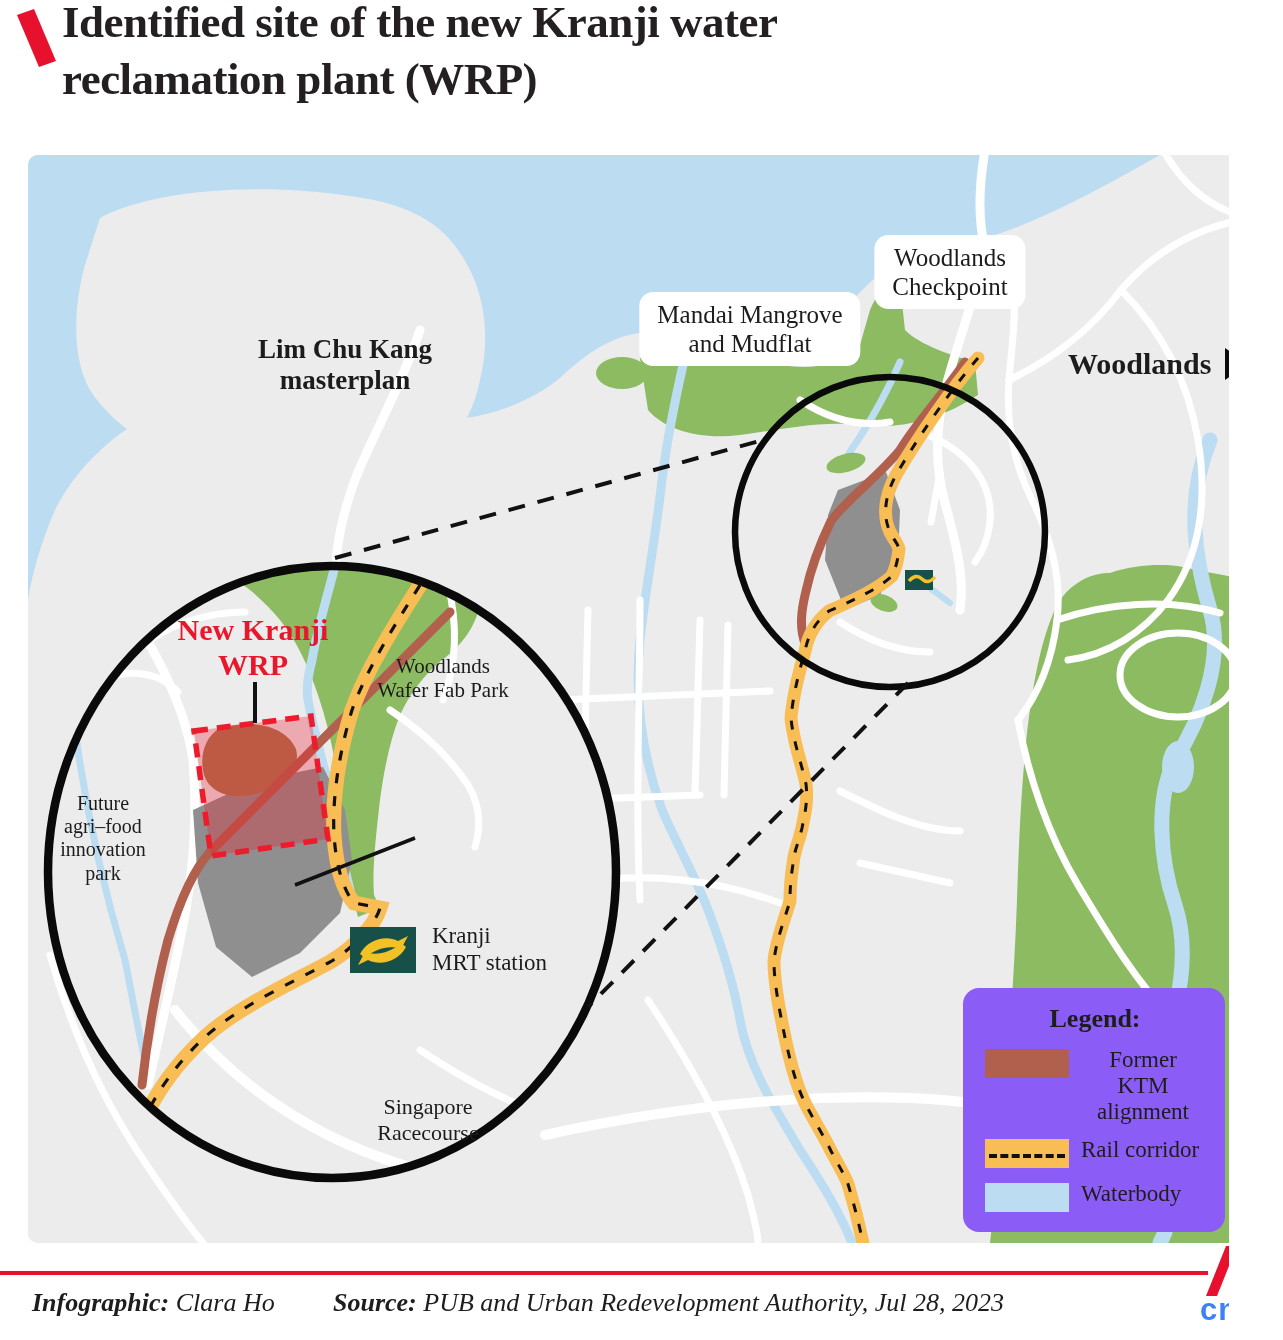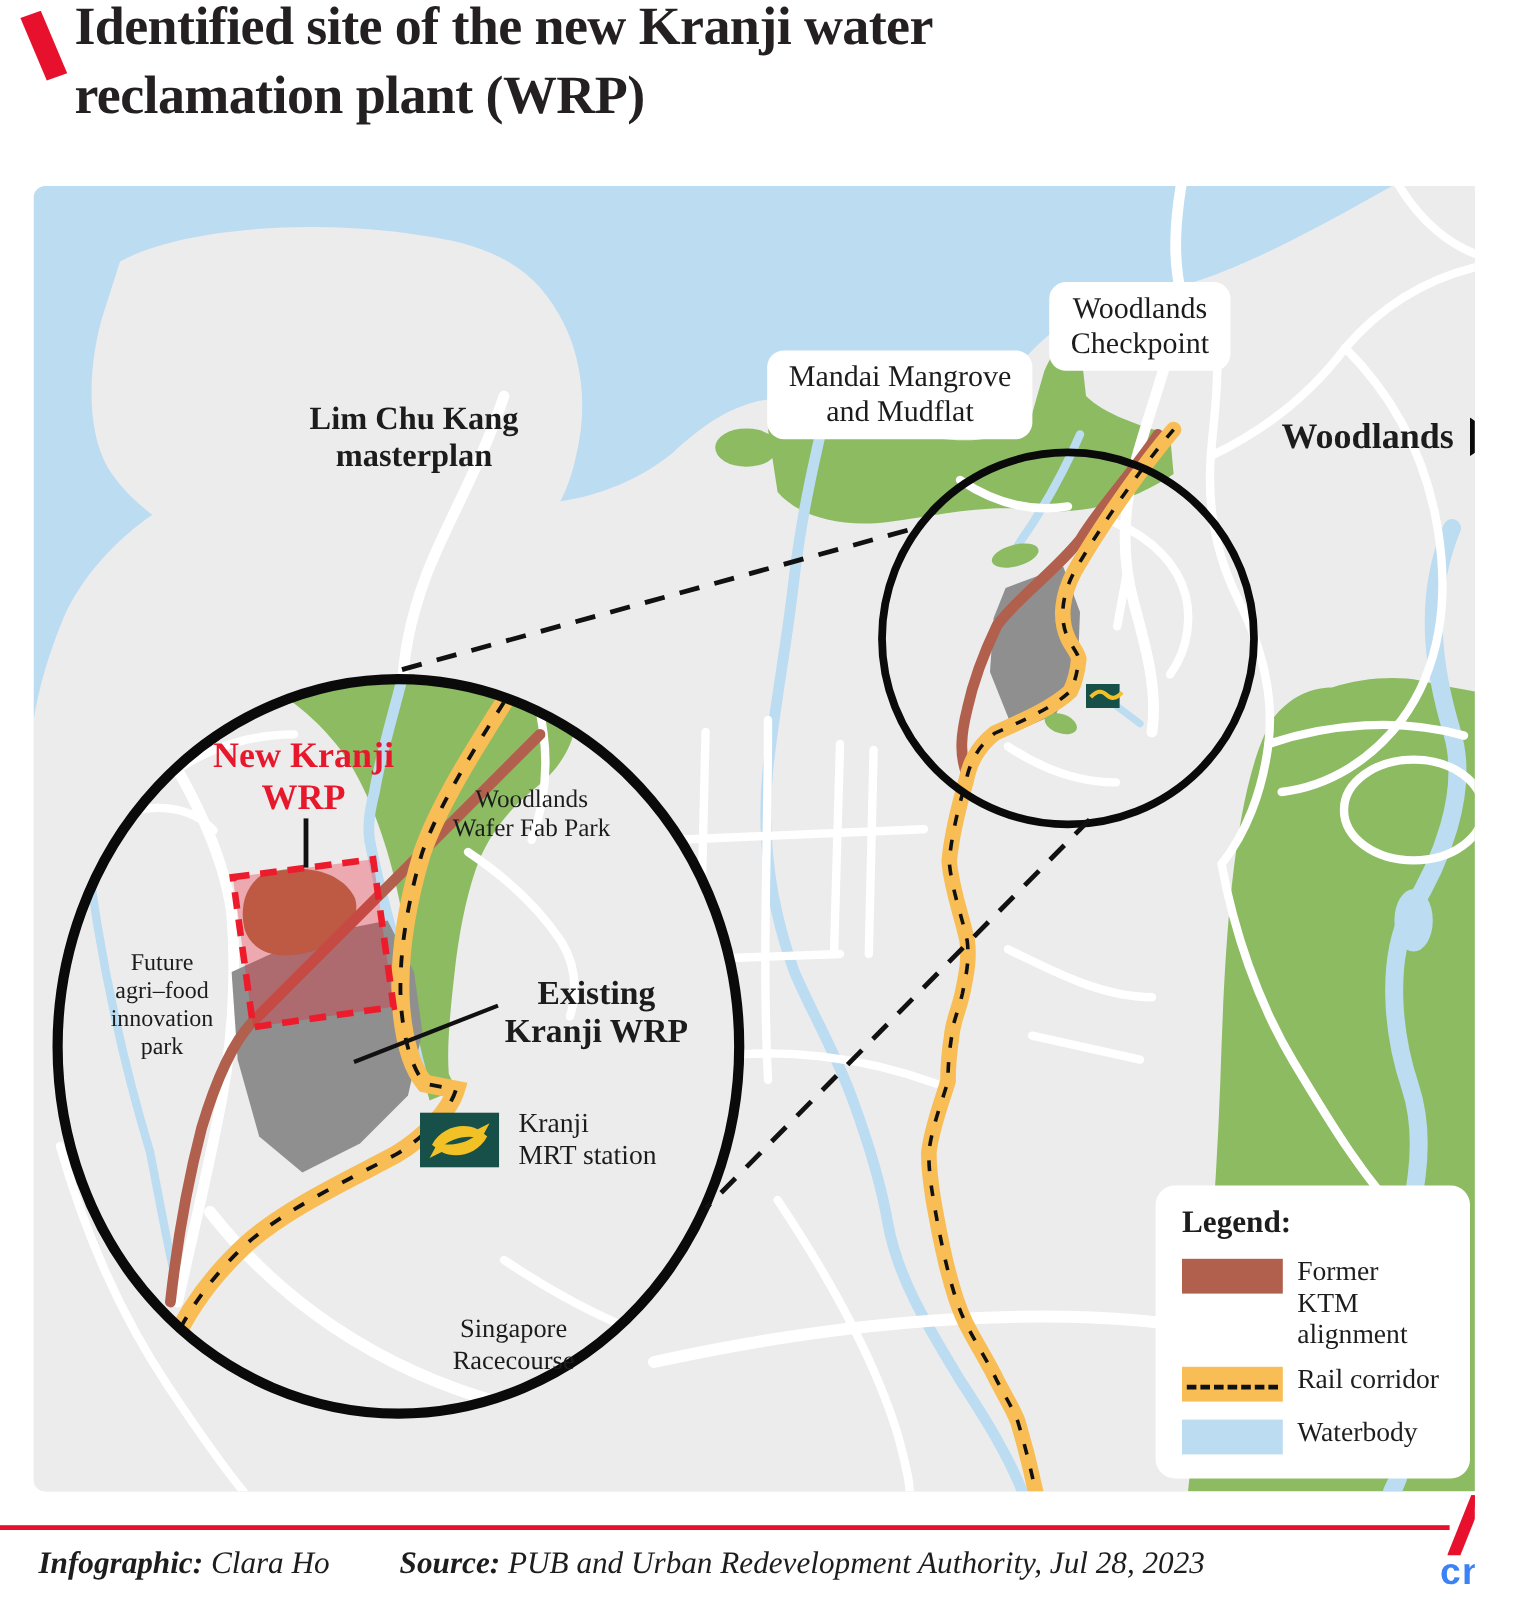--- a/index.html
+++ b/index.html
@@ -15,26 +15,26 @@
        overflow:hidden;background:#ececed;}
   .map svg.base{position:absolute;left:0;top:0;}
   .maplabel{position:absolute;transform:translate(-50%,-50%);text-align:center;
             white-space:pre-line;line-height:1.16;color:#1c1c1c;}
   .boxed{background:#ffffff;border-radius:14px;padding:8px 18px;font-size:25px;}
   .lbl-limchukang{font-size:27px;font-weight:bold;}
   .lbl-woodlands{transform:none;display:flex;align-items:center;gap:14px;font-size:30px;font-weight:bold;white-space:nowrap;}
   .lbl-newkranji{font-size:30px;font-weight:bold;color:#e8182c;}
   .lbl-existing{font-size:28px;font-weight:bold;}
   .lbl-waferfab{font-size:21px;}
-  .lbl-future{font-size:20px;margin-left:32px;}
+  .lbl-future{font-size:20px;}
   .lbl-mrt{transform:translate(0,-50%);text-align:left;font-size:23px;}
   .lbl-racecourse{font-size:22px;}
   
-  .legend{position:absolute;left:935px;top:833px;width:262px;background:#ffffff;border-radius:16px;
-          padding:14px 20px 20px 22px;box-sizing:border-box;}
+  .legend{position:absolute;left:935px;top:833px;width:262px;background:#8b5cf6;border-radius:16px;
+          padding:14px 20px 20px 22px;box-sizing:border-box;text-align:center;}
   .legend h3{margin:2px 0 10px 0;font-size:26px;}
   .lrow{display:flex;align-items:flex-start;gap:12px;margin-top:13px;}
   .swatch{width:84px;height:29px;flex:0 0 84px;position:relative;margin-top:2px;}
   .sw-ktm{background:#b2604e;}
   .sw-rail{background:#f8bd55;}
   .sw-rail::after{content:"";position:absolute;left:4px;right:4px;top:50%;border-top:4px dashed #111;}
   .sw-water{background:#bcdcf2;}
   .lrow .llab{font-size:23px;line-height:1.12;}
   
   .foot-rule{position:absolute;left:0;top:1271px;width:1208px;height:4px;background:#e8112d;}
@@ -228,22 +228,20 @@
     <div class="maplabel lbl-woodlands" style="left:1040px;top:192px;">
       <span>Woodlands</span>
       <svg width="24" height="32">
           <polygon points="0,0 24,16 0,32" fill="#0a0a0a"></polygon>
         </svg>
     </div>
     <div class="maplabel lbl-newkranji" style="left:225px;top:493px;">New Kranji
 WRP</div>
     <div class="maplabel lbl-waferfab" style="left:415px;top:523px;">Woodlands
 Wafer Fab Park</div>
-    <div class="maplabel lbl-existing" style="left:469px;top:690px;">Existing
-Kranji WRP</div>
     <div class="maplabel lbl-future" style="left:75px;top:683px;">Future
 agri–food
 innovation
 park</div>
 
     <svg style="position:absolute;left:322px;top:772px;" width="66" height="46">
       <rect x="0" y="0" width="66" height="46" fill="#175048"></rect>
       <path d="M10,27 C18,12 36,8 48,14 L58,9 L51,22 C40,18 26,21 15,31 Z" fill="#f2c125"></path>
       <path d="M56,20 C48,35 30,39 18,33 L8,38 L15,25 C26,29 40,26 51,16 Z" fill="#f2c125"></path>
     </svg>

